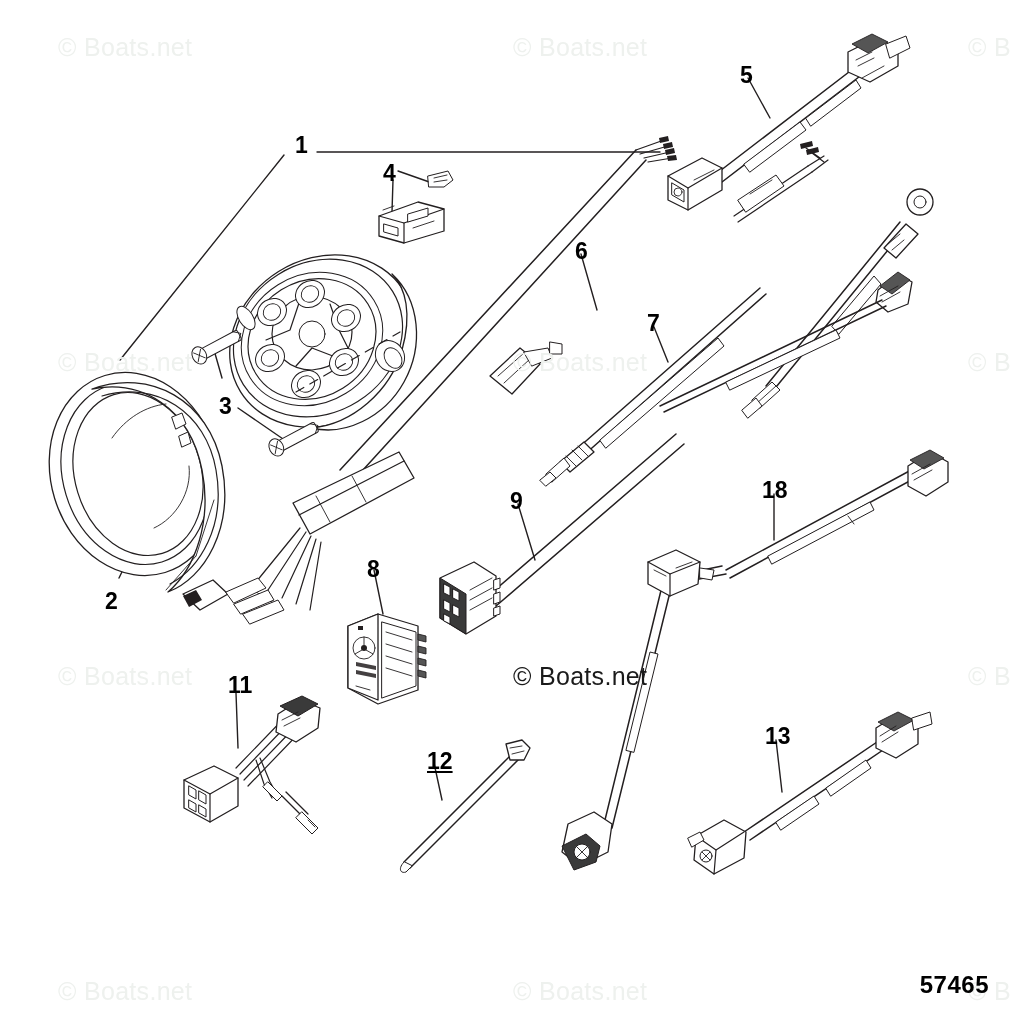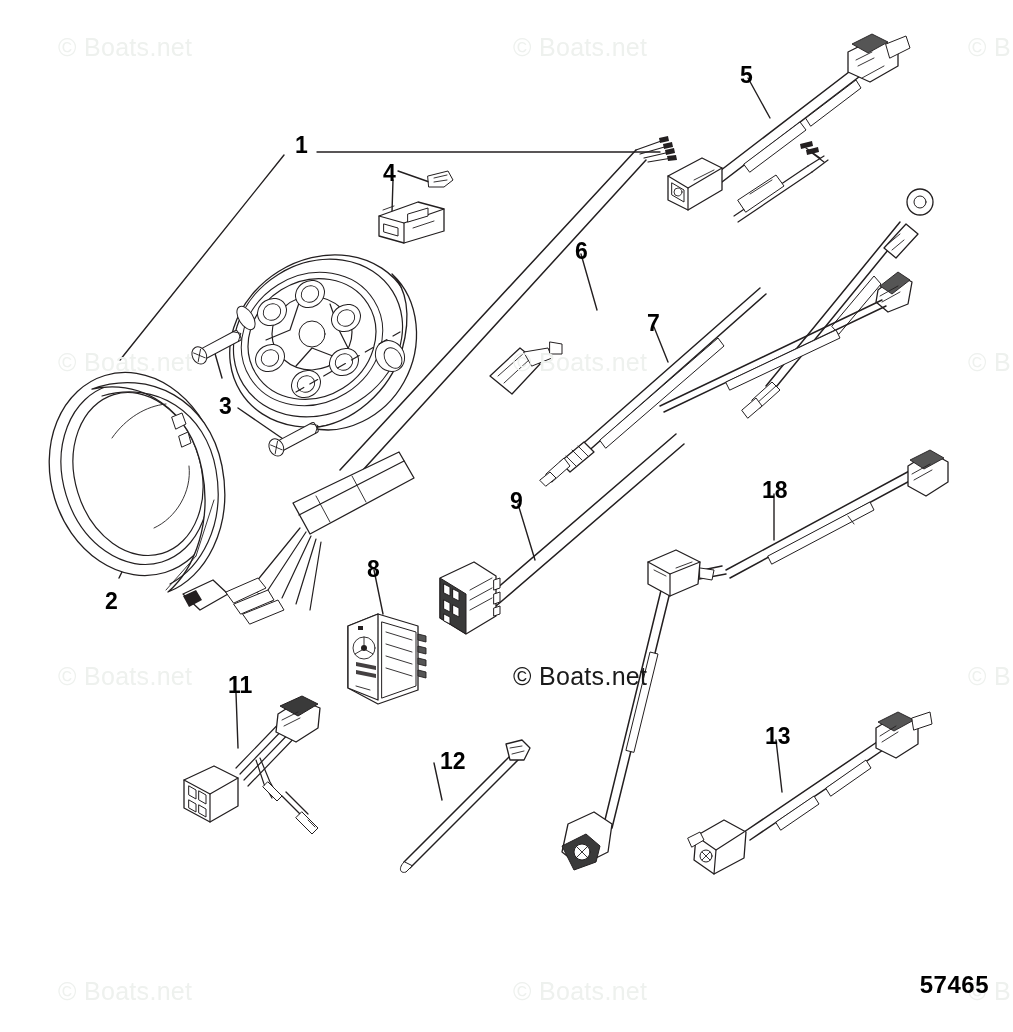--- a/index.html
+++ b/index.html
@@ -451,19 +451,19 @@
     <div class="callout" style="left:105px; top:588px;">2</div>
     <div class="callout" style="left:219px; top:393px;">3</div>
     <div class="callout" style="left:383px; top:160px;">4</div>
     <div class="callout" style="left:740px; top:62px;">5</div>
     <div class="callout" style="left:575px; top:238px;">6</div>
     <div class="callout" style="left:647px; top:310px;">7</div>
     <div class="callout" style="left:367px; top:556px;">8</div>
     <div class="callout" style="left:510px; top:488px;">9</div>
     <div class="callout" style="left:762px; top:477px;">18</div>
     <div class="callout" style="left:228px; top:672px;">11</div>
-    <div class="callout" style="left:440px; top:748px;">12</div>
+    <div class="callout" style="left:427px; top:748px;text-decoration:underline;">12</div>
     <div class="callout" style="left:765px; top:723px;">13</div>
   </div>
 
   <div id="partnum">57465</div>
 
 </div>
 
 </body></html>

